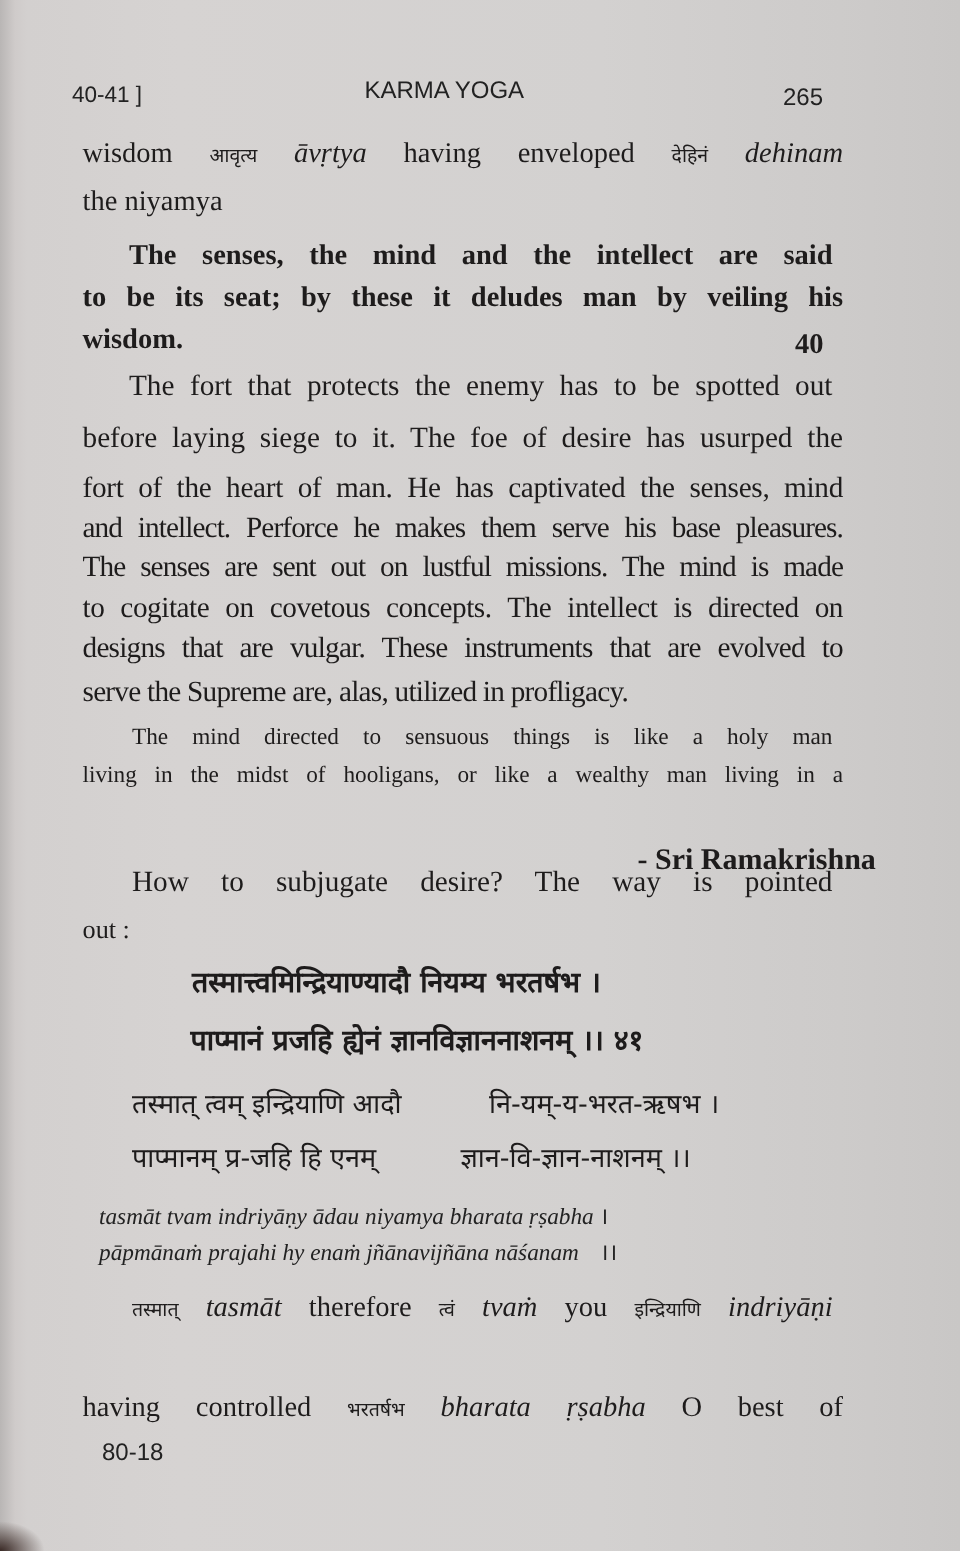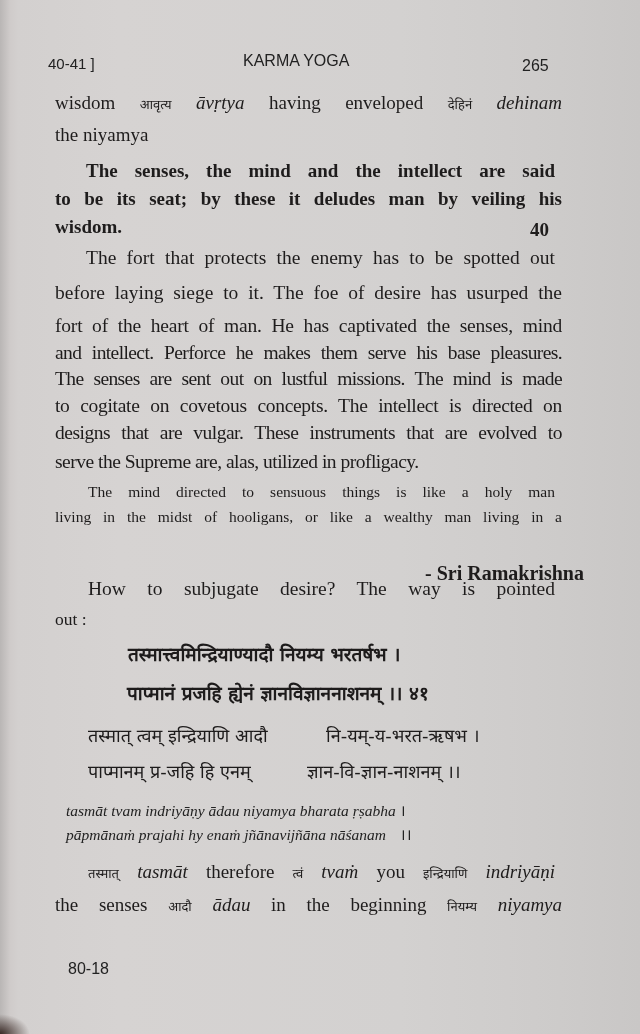--- a/index.html
+++ b/index.html
@@ -86,25 +86,23 @@
   <div class="line just" style="left:88px; width:467px; top:861px;">
     <span class="deva">तस्मात्</span>
     <span class="it">tasmāt</span>
     <span>therefore</span>
     <span class="deva">त्वं</span>
     <span class="it">tvaṁ</span>
     <span>you</span>
     <span class="deva">इन्द्रियाणि</span>
     <span class="it">indriyāṇi</span>
   </div>
-  <div class="line just" style="top:894px;">
-    <span>the senses</span>
-    <span class="deva">आदौ</span>
-    <span class="it">ādau</span>
-    <span>in the beginning</span>
-    <span class="deva">नियम्य</span>
-    <span class="it">niyamya</span>
+  <div class="line just" style="top:928px;">
+    <span>having controlled</span>
+    <span class="deva">भरतर्षभ</span>
+    <span class="it">bharata ṛṣabha</span>
+    <span>O best of</span>
   </div>
 
   <div class="abs hdr" style="left:68px; top:960px; font-size:16px;">80-18</div>
 
   <div class="bottom-shadow"></div>
 </div>
 
 </body></html>

